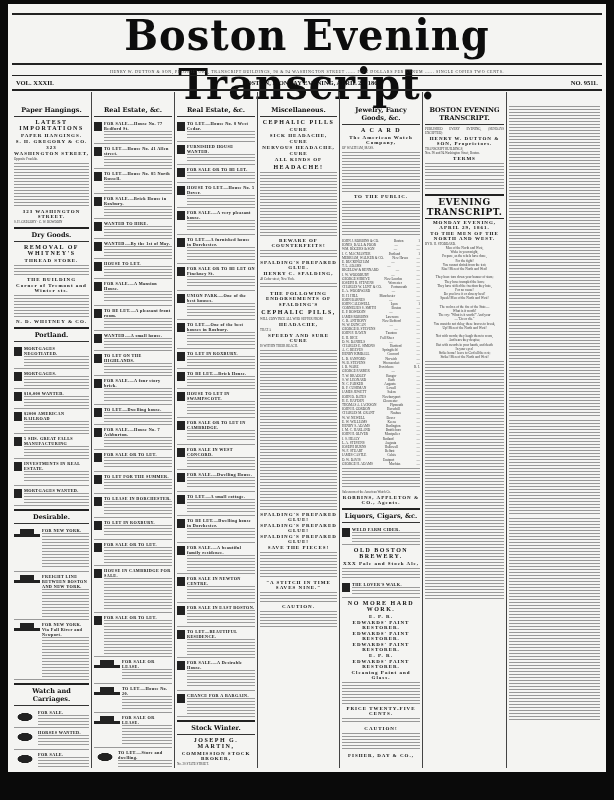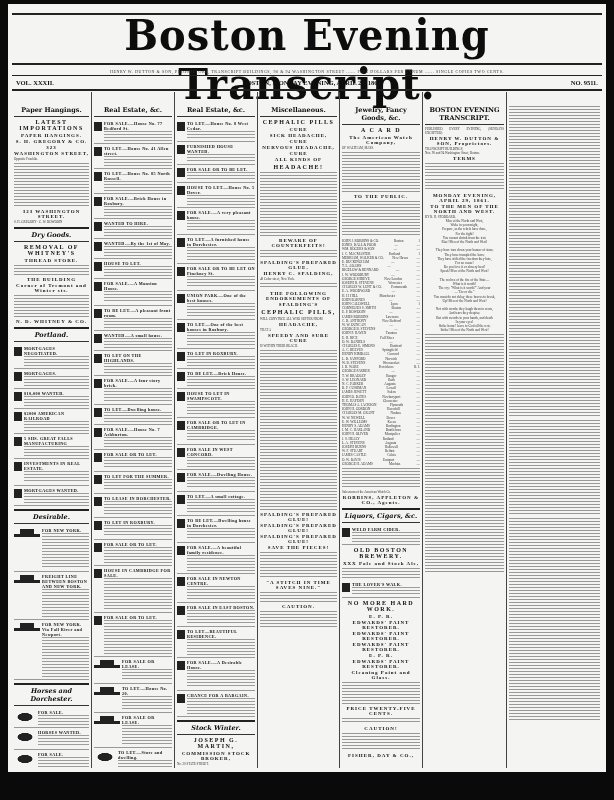--- a/index.html
+++ b/index.html
@@ -6,21 +6,21 @@
   body{width:614px;height:800px;background:#0a0a0a;position:relative;overflow:hidden;font-family:"Liberation Serif","DejaVu Serif",serif;color:#111;}
   .paper{position:absolute;left:8px;top:4px;width:598px;height:768px;background:#f4f4f2;}
   .rule{position:absolute;left:12px;right:12px;background:#222;}
   .masthead{position:absolute;left:0;right:0;top:12px;text-align:center;font-family:"DejaVu Serif",serif;font-weight:bold;font-size:40px;letter-spacing:1px;color:#0d0d0d;transform:scaleY(1.05);}
   .proprietors{position:absolute;left:0;right:0;top:69px;text-align:center;font-size:4px;letter-spacing:.6px;color:#333;}
   .dateline{position:absolute;left:16px;right:16px;top:77px;height:10px;font-size:6.5px;font-weight:bold;display:flex;justify-content:space-between;align-items:center;}
   .cols{position:absolute;left:12px;top:92px;width:590px;height:676px;display:flex;}
   .col{position:relative;height:100%;border-right:1px solid #444;overflow:hidden;box-sizing:border-box;padding:12px 2px;}
   .col:last-child{border-right:none;}
   .head{font-family:"DejaVu Serif",serif;font-weight:bold;font-size:6.5px;text-align:center;padding:2px 0 2px;border-bottom:1px solid #333;margin-bottom:2px;}
-  .sec{font-family:"DejaVu Serif",serif;font-weight:bold;font-size:6.5px;text-align:center;padding:2px 0;border-top:2px solid #222;border-bottom:1px solid #333;margin:3px 0 2px;font-style:italic;}
+  .sec{font-family:"DejaVu Serif",serif;font-weight:bold;font-size:6.5px;text-align:center;padding:2px 0;border-top:2px solid #222;border-bottom:1px solid #333;margin:3px 0 2px;}
   .big{font-size:6px;font-weight:bold;text-align:center;letter-spacing:1.5px;margin:2px 0;}
   .caps{font-size:5px;font-weight:bold;text-align:center;letter-spacing:1px;margin:1px 0;}
   .txt{font-size:3.2px;line-height:4px;color:#333;text-align:justify;}
   .lines{height:var(--h);background:repeating-linear-gradient(to bottom,#7a7a7a 0,#7a7a7a 1px,transparent 1px,transparent 3px);opacity:.75;margin:2px 0;}
   .ad{display:flex;gap:2px;padding:2px 0;border-bottom:1px solid #999;}
   .ad .ic{flex:0 0 8px;height:9px;background:#222;margin-top:1px;}
   .ad .body{flex:1;}
   .ad .t{font-size:4.2px;font-weight:bold;letter-spacing:.4px;line-height:5px;}
   .ad .l{height:var(--h,10px);background:repeating-linear-gradient(to bottom,#777 0,#777 1px,transparent 1px,transparent 3px);opacity:.7;}
   .horse .ic{flex:0 0 22px;height:12px;background:radial-gradient(ellipse at 50% 50%,#222 45%,transparent 50%);}
@@ -133,21 +133,21 @@
           <div class="l" style="--h: 28px;"></div>
         </div>
       </div>
       <div class="ad boat">
         <div class="ic"></div>
         <div class="body">
           <div class="t">FOR NEW YORK. Via Fall River and Newport.</div>
           <div class="l" style="--h: 40px;"></div>
         </div>
       </div>
-      <div class="sec">Horses and Dorchester.</div>
+      <div class="sec">Watch and Carriages.</div>
       <div class="ad horse">
         <div class="ic"></div>
         <div class="body">
           <div class="t">FOR SALE.</div>
           <div class="l" style="--h: 10px;"></div>
         </div>
       </div>
       <div class="ad horse">
         <div class="ic"></div>
         <div class="body">
@@ -870,20 +870,21 @@
     </div>
   <div class="col" style="width:84px">
       <div class="head">BOSTON EVENING TRANSCRIPT.</div>
       <div class="txt">PUBLISHED EVERY EVENING, (SUNDAYS EXCEPTED)</div>
       <div class="caps">HENRY W. DUTTON &amp; SON, Proprietors.</div>
       <div class="txt">TRANSCRIPT BUILDINGS,</div>
       <div class="txt">Nos. 90 and 94 Washington Street, Boston.</div>
       <div class="caps">TERMS</div>
       <div class="lines" style="--h: 14px;"></div>
       <div class="lines" style="--h: 12px;"></div>
+      <div class="et-title">EVENING TRANSCRIPT.</div>
       <div class="caps">MONDAY EVENING, APRIL 29, 1861.</div>
       <div class="caps">TO THE MEN OF THE NORTH AND WEST.</div>
       <div class="txt">BY R. H. STODDARD.</div>
       <div class="poem" style="white-space: pre-line;">Men of the North and West,
 Wake in your might,
 Prepare, as the rebels have done,
 For the fight!
 You cannot shrink from the test;
 Rise! Men of the North and West!
 

